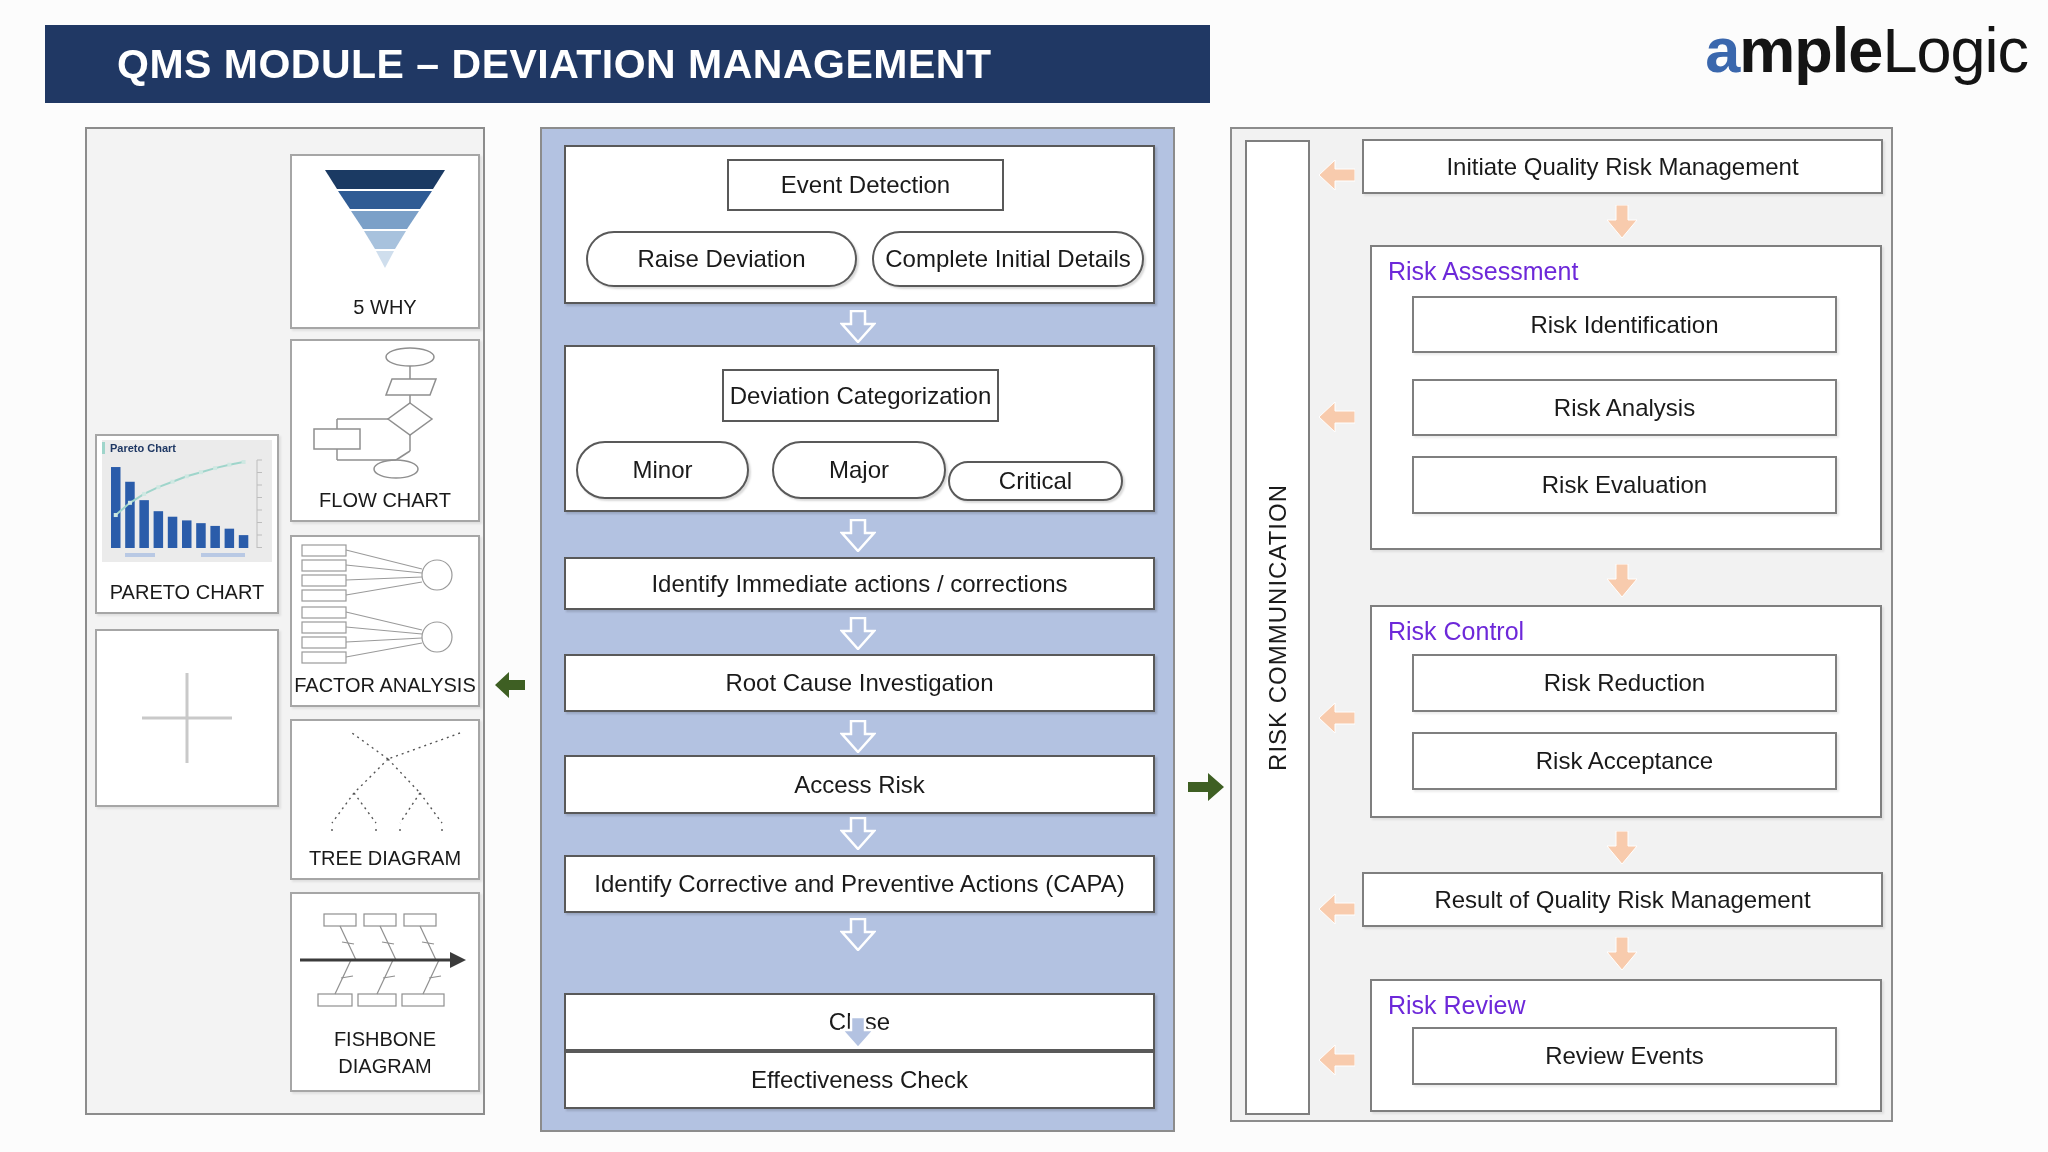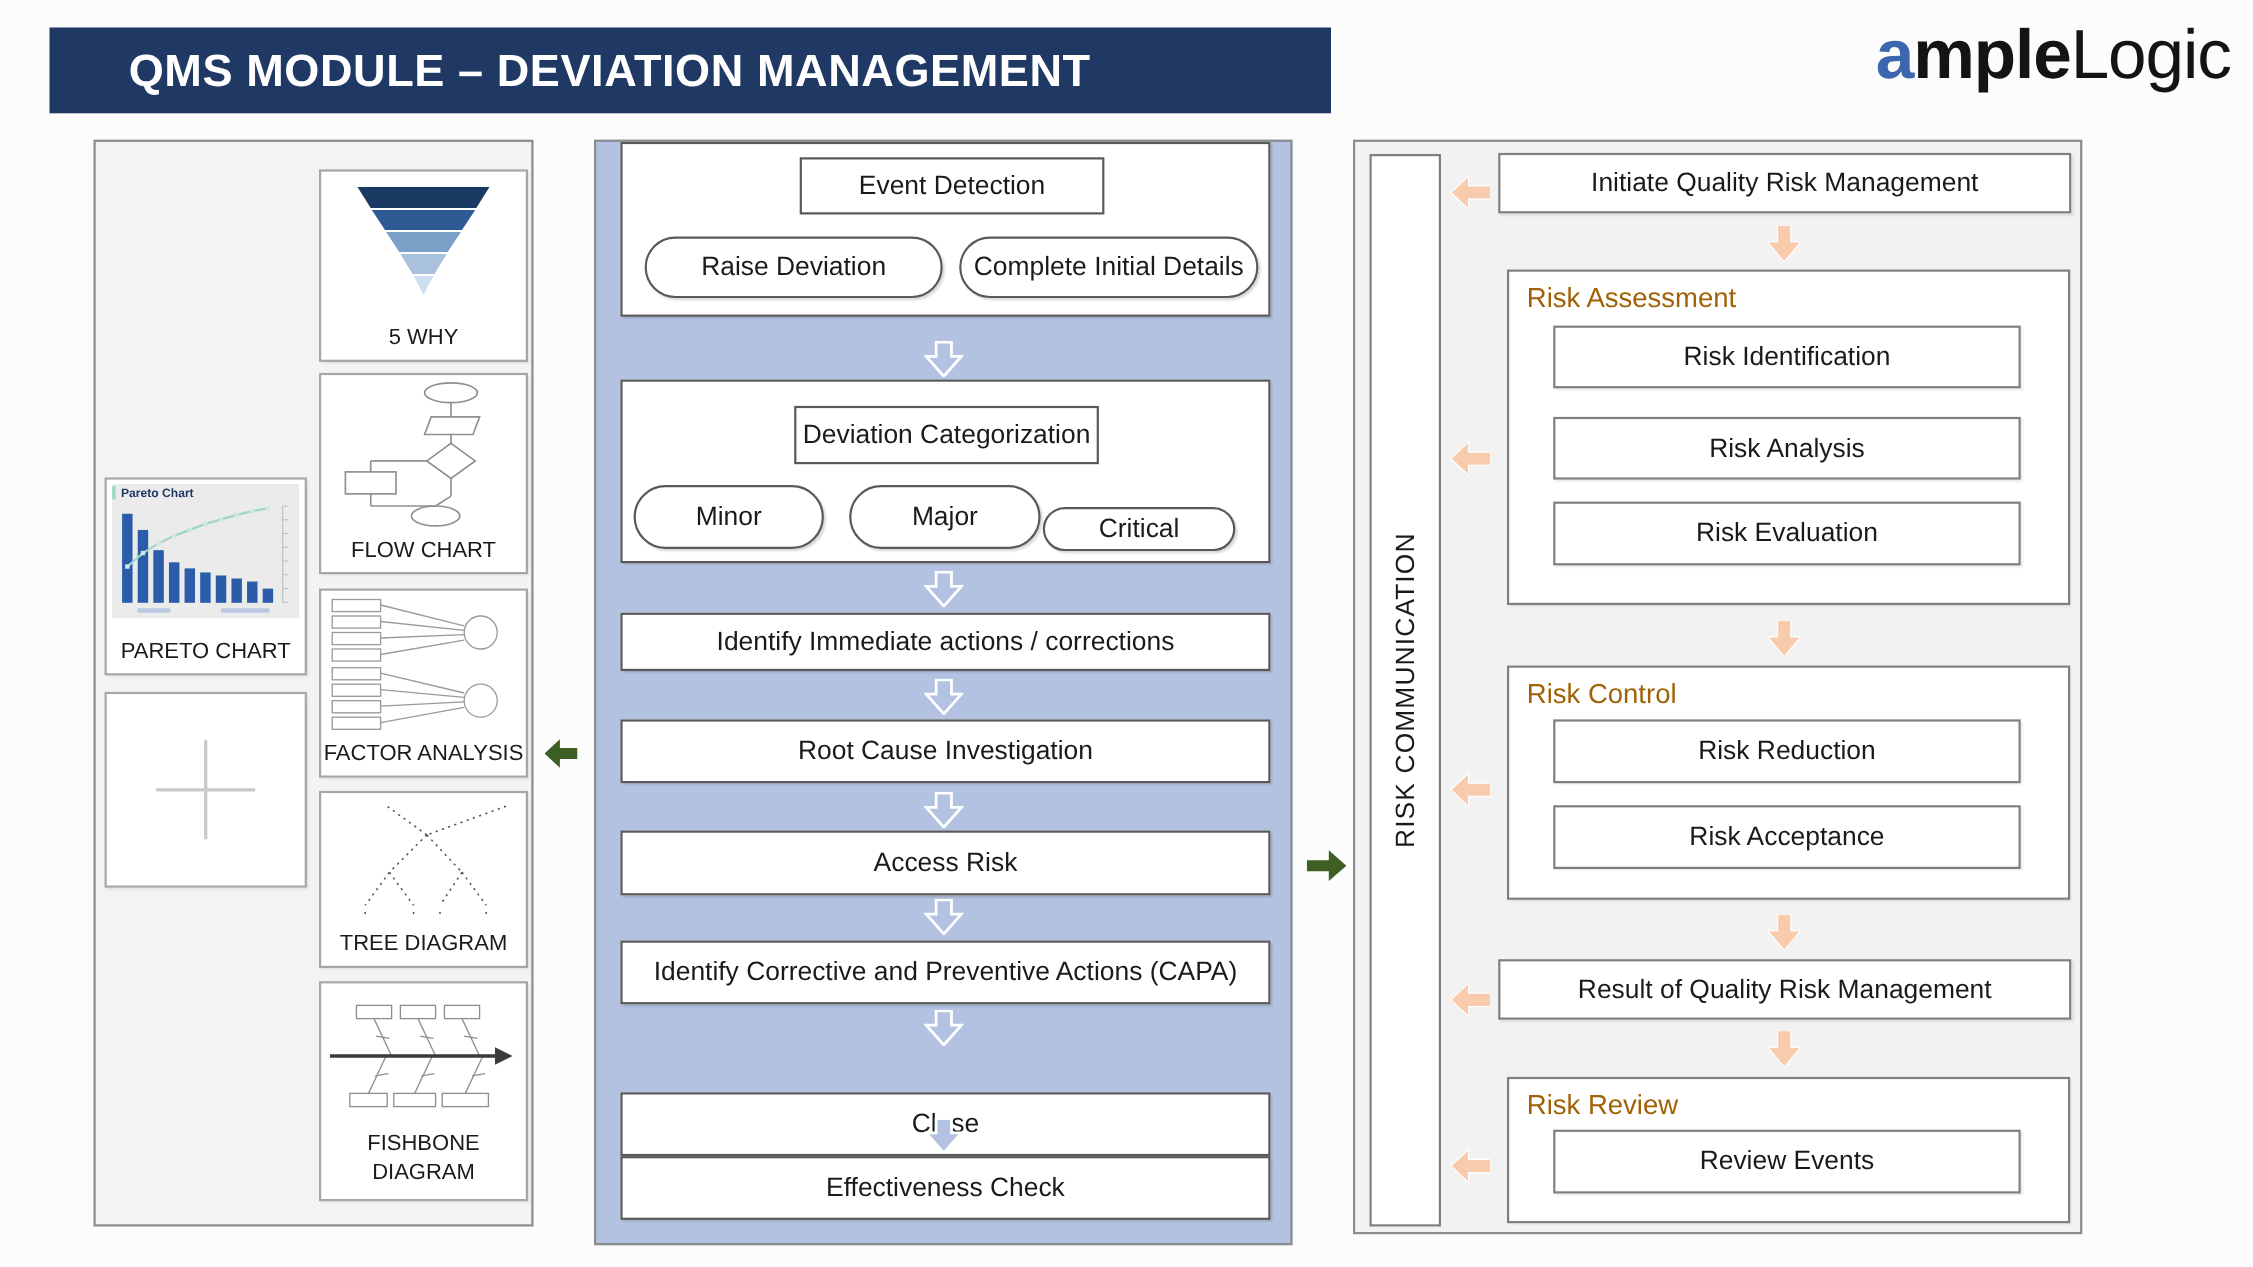--- a/index.html
+++ b/index.html
@@ -28,21 +28,21 @@
   .wbox{background:#ffffff;border:2px solid #595959;box-sizing:border-box;box-shadow:2px 2px 2px rgba(0,0,0,.15);}
   .mid-step{display:flex;align-items:center;justify-content:center;font-size:24px;color:#1a1a1a;text-align:center;}
   .pill{background:#ffffff;border:2px solid #595959;border-radius:30px;box-sizing:border-box;display:flex;align-items:center;justify-content:center;font-size:24px;color:#1a1a1a;box-shadow:2px 2px 2px rgba(0,0,0,.15);}
   .inbox{background:#ffffff;border:2px solid #595959;box-sizing:border-box;display:flex;align-items:center;justify-content:center;font-size:24px;color:#1a1a1a;}
 
   
   .rc-bar{left:13px;top:11px;width:65px;height:975px;background:#ffffff;border:2px solid #7f7f7f;box-sizing:border-box;display:flex;align-items:center;justify-content:center;}
   .rc-text{writing-mode:vertical-rl;transform:rotate(180deg);font-size:24px;color:#1a1a1a;letter-spacing:1px;white-space:nowrap;}
   .rbox{background:#ffffff;border:2px solid #7f7f7f;box-sizing:border-box;display:flex;align-items:center;justify-content:center;font-size:24px;color:#1a1a1a;box-shadow:2px 2px 2px rgba(0,0,0,.08);}
   .rgroup{background:#ffffff;border:2px solid #7f7f7f;box-sizing:border-box;box-shadow:2px 2px 2px rgba(0,0,0,.08);}
-  .rgroup-label{position:absolute;left:16px;top:10px;font-size:25px;color:#a16207;}
+  .rgroup-label{position:absolute;left:16px;top:10px;font-size:25px;color:#6d28d9;}
 </style>
 </head>
 <body>
 
 <div class="stage">
 
   <div class="abs banner">
     <div class="banner-title">QMS MODULE – DEVIATION MANAGEMENT</div>
   </div>
 
@@ -217,21 +217,21 @@
 
   <svg class="abs" style="left:495px;top:671px;" width="30" height="28" viewBox="0 0 30 28">
     <polygon points="30,9 14,9 14,1 0,14 14,27 14,19 30,19" fill="#3e5f23"></polygon>
   </svg>
   <svg class="abs" style="left:1188px;top:771px;" width="36" height="32" viewBox="0 0 36 32">
     <polygon points="0,11 20,11 20,2 36,16 20,30 20,21 0,21" fill="#3e5f23"></polygon>
   </svg>
 
   <div class="abs mid-panel">
 
-    <div class="abs wbox" style="left:22px;top:0;width:591px;height:159px;text-decoration:underline;">
+    <div class="abs wbox" style="left:22px;top:16px;width:591px;height:159px;text-decoration:underline;">
       <div class="abs inbox" style="left:161px;top:12px;width:277px;height:52px;">Event Detection</div>
       <div class="abs pill" style="left:20px;top:84px;width:271px;height:56px;">Raise Deviation</div>
       <div class="abs pill" style="left:306px;top:84px;width:272px;height:56px;">Complete Initial Details</div>
     </div>
 
     <svg class="abs" style="left:298px;top:181px;" width="36" height="33" viewBox="0 0 36 33">
       <polygon points="11,1 25,1 25,14 34,14 18,32 2,14 11,14" fill="#b3c2e1" stroke="#ffffff" stroke-width="2.5"></polygon>
     </svg>
 
     <div class="abs wbox" style="left:22px;top:216px;width:591px;height:167px;">

